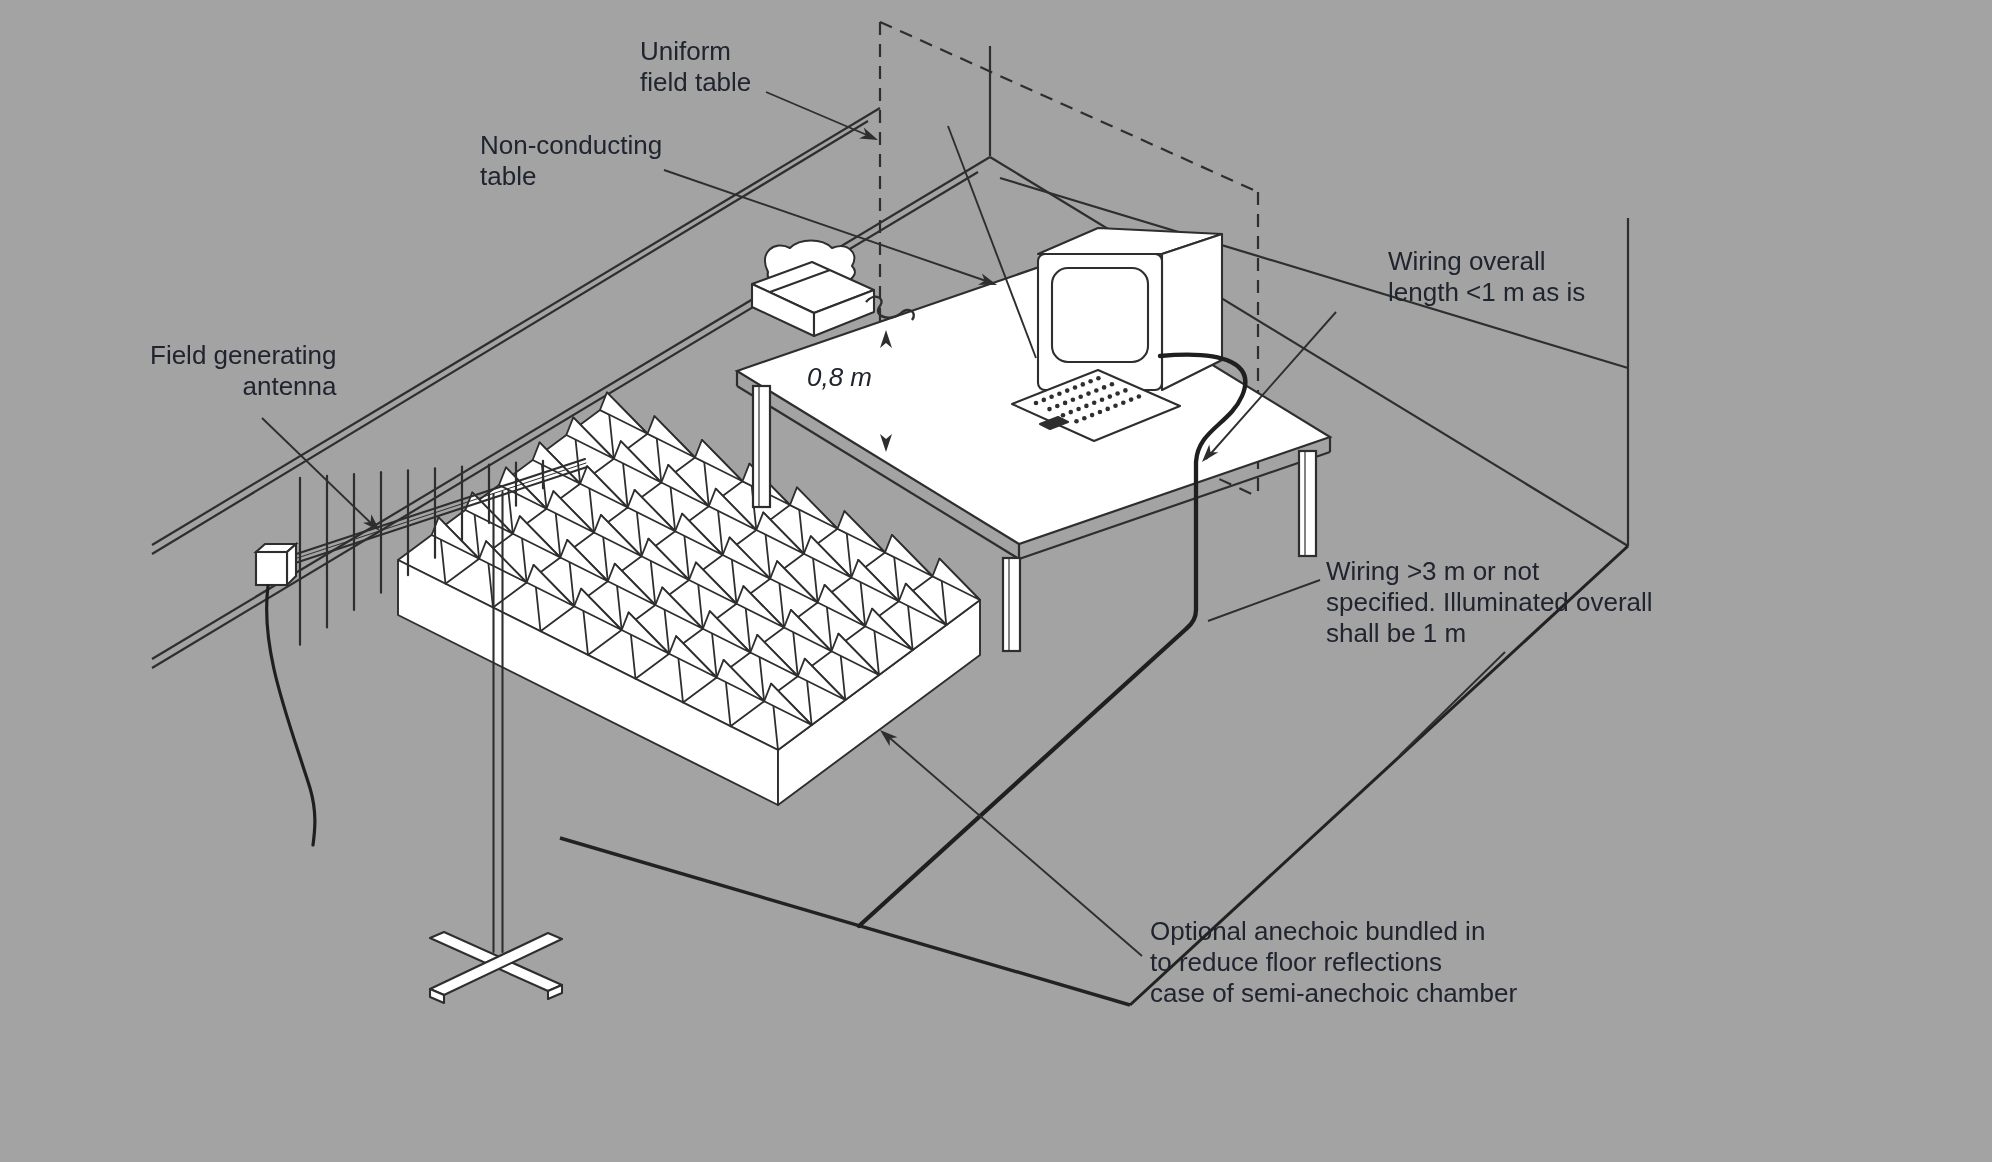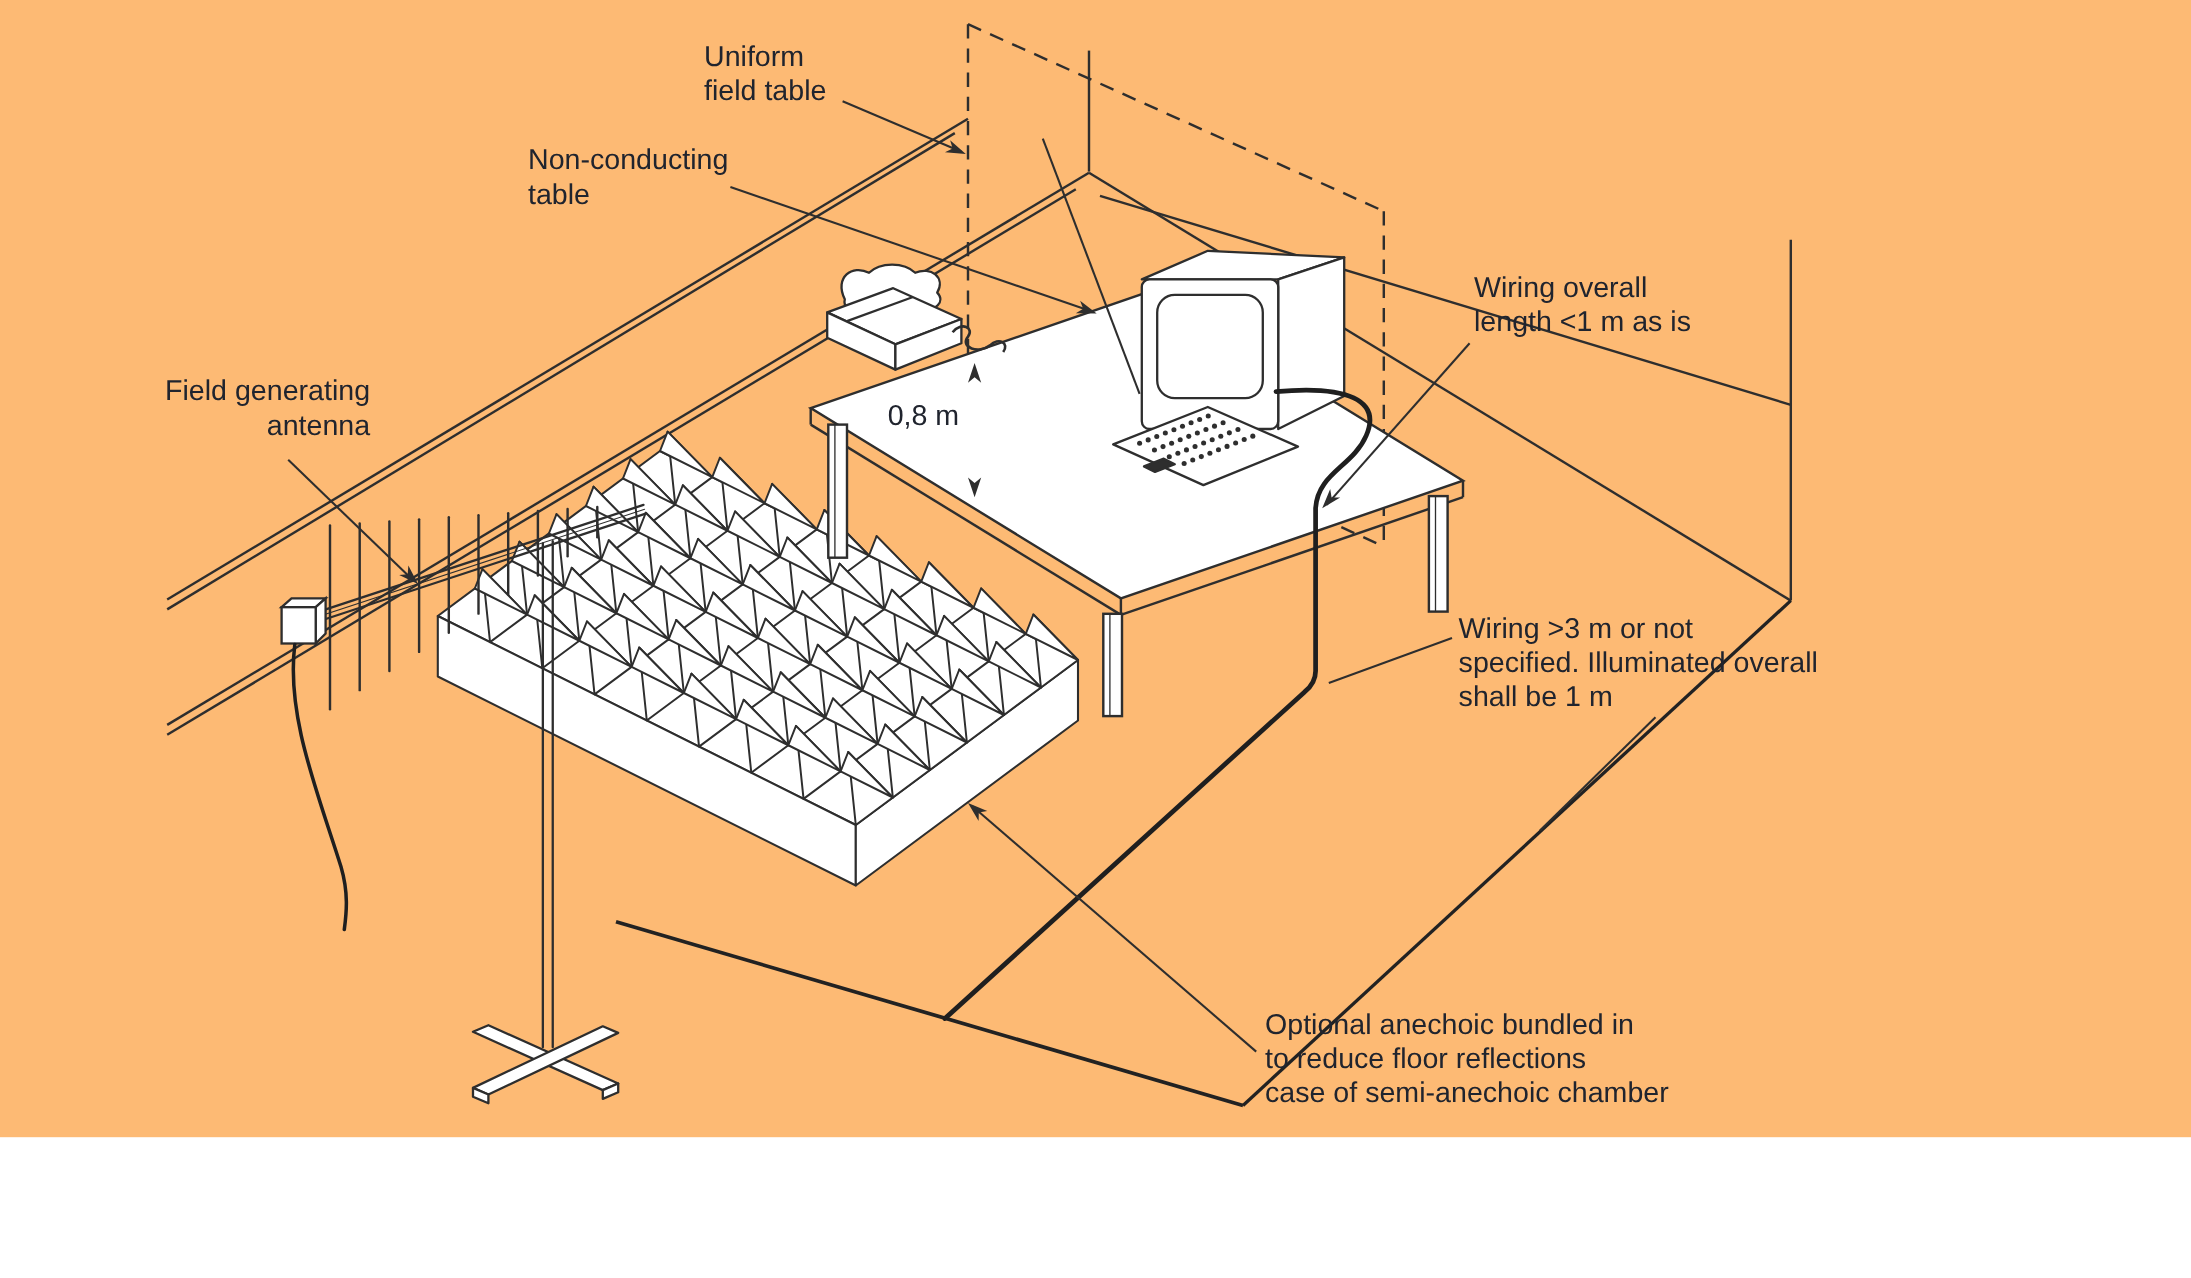--- a/index.html
+++ b/index.html
@@ -1,32 +1,32 @@
 <!DOCTYPE html>
 <html><head>
 <meta charset="utf-8">
 <style>
   html,body{margin:0;padding:0;background:#ffffff;}
   #stage{
     position:relative;
-    width:1992px;height:1034px;
-    background:#fdba74;
+    width:1992px;height:1162px;
+    background:#a3a3a3;
     overflow:hidden;
     font-family:"Liberation Sans", sans-serif;
   }
   #diagram{position:absolute;left:0;top:0;}
   .label{
     position:absolute;
     color:#20242e;
     font-size:26px;
     line-height:31px;
     white-space:nowrap;
   }
   .label .ln{display:block;}
-  .label.right{text-align:right;}
+  .label.right{text-align:right;font-style:italic;}
 </style>
 </head>
 <body>
 
 <div id="stage">
 
   <svg id="diagram" width="1992" height="1162" viewBox="0 0 1992 1162">
 
     <g stroke="#2e2e2e" stroke-width="2.2" fill="none">
       <line x1="990" y1="46" x2="990" y2="156"></line>
@@ -310,21 +310,21 @@
     <span class="ln">Uniform</span>
     <span class="ln">field table</span>
   </div>
 
   <div class="label" style="left:480px;top:130px;">
     <span class="ln">Non-conducting</span>
     <span class="ln">table</span>
   </div>
 
 
-  <div class="label" style="left:1340px;top:246px;">
+  <div class="label" style="left:1388px;top:246px;">
     <span class="ln">Wiring overall</span>
     <span class="ln">length &lt;1 m as is</span>
   </div>
 
   <div class="label" style="left:1326px;top:556px;">
     <span class="ln">Wiring &gt;3 m or not</span>
     <span class="ln">specified. Illuminated overall</span>
     <span class="ln">shall be 1 m</span>
   </div>
 

